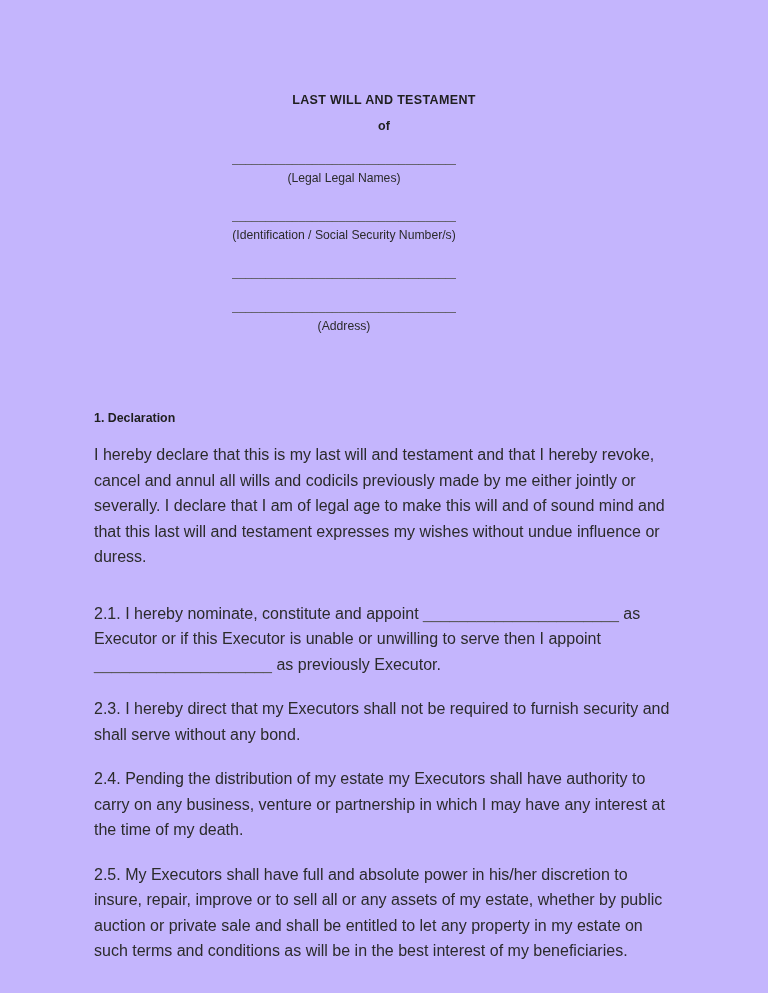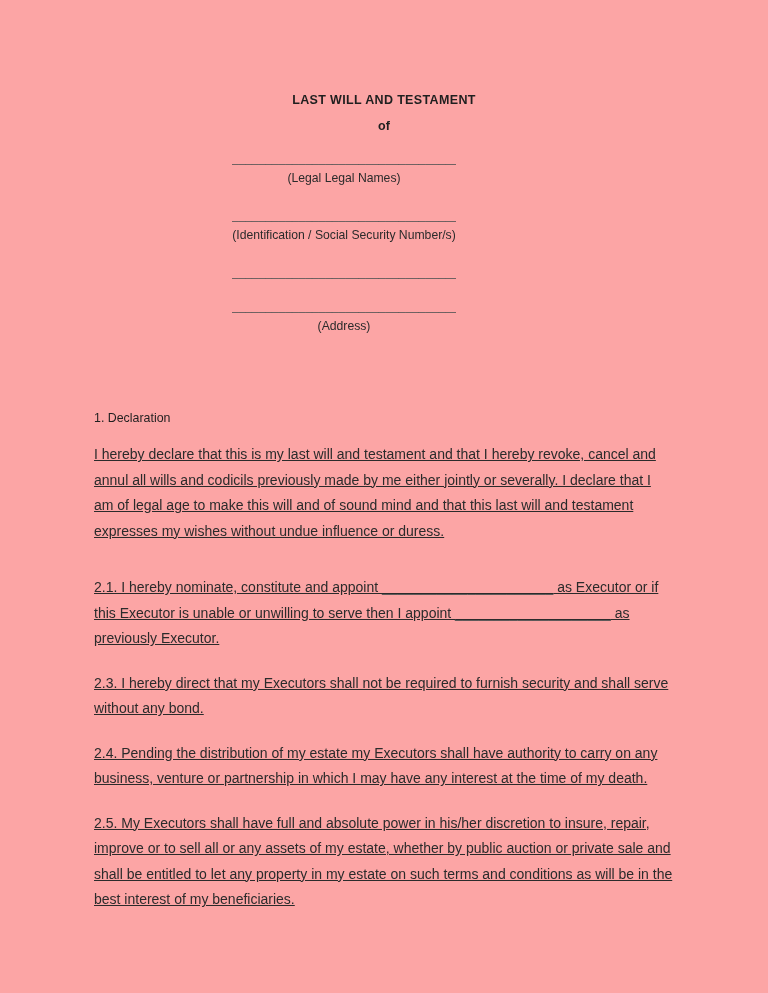--- a/index.html
+++ b/index.html
@@ -13,21 +13,21 @@
     overflow: hidden;
     font-family: "Liberation Sans", sans-serif;
     color: #2b2b2b;
     -webkit-font-smoothing: antialiased;
   }
 
   .page {
     position: relative;
     width: 768px;
     height: 993px;
-    background: #fca5a5;
+    background: #c4b5fd;
     box-sizing: border-box;
   }
 
   
   .title-block {
     position: absolute;
     left: 0;
     top: 94px;
     width: 768px;
     text-align: center;
@@ -81,32 +81,31 @@
 
   
   .body-block {
     position: absolute;
     left: 94px;
     top: 410px;
     width: 580px;
   }
   .section-heading {
     font-size: 12.4px;
-    font-weight: normal;
+    font-weight: bold;
     color: #1f1f1f;
     line-height: 1.3;
     margin: 0 0 16px 0;
   }
   .para {
-    font-size: 14px;
+    font-size: 16px;
     color: #2b2b2b;
     line-height: 25.5px;
     margin: 0 0 19px 0;
     text-align: left;
-    text-decoration: underline;
   }
   .para:last-child { margin-bottom: 0; }
 
   .spacer-lg { height: 12px; }
 
   .blank-inline {
     color: #555555;
     letter-spacing: 0px;
   }
 </style>

